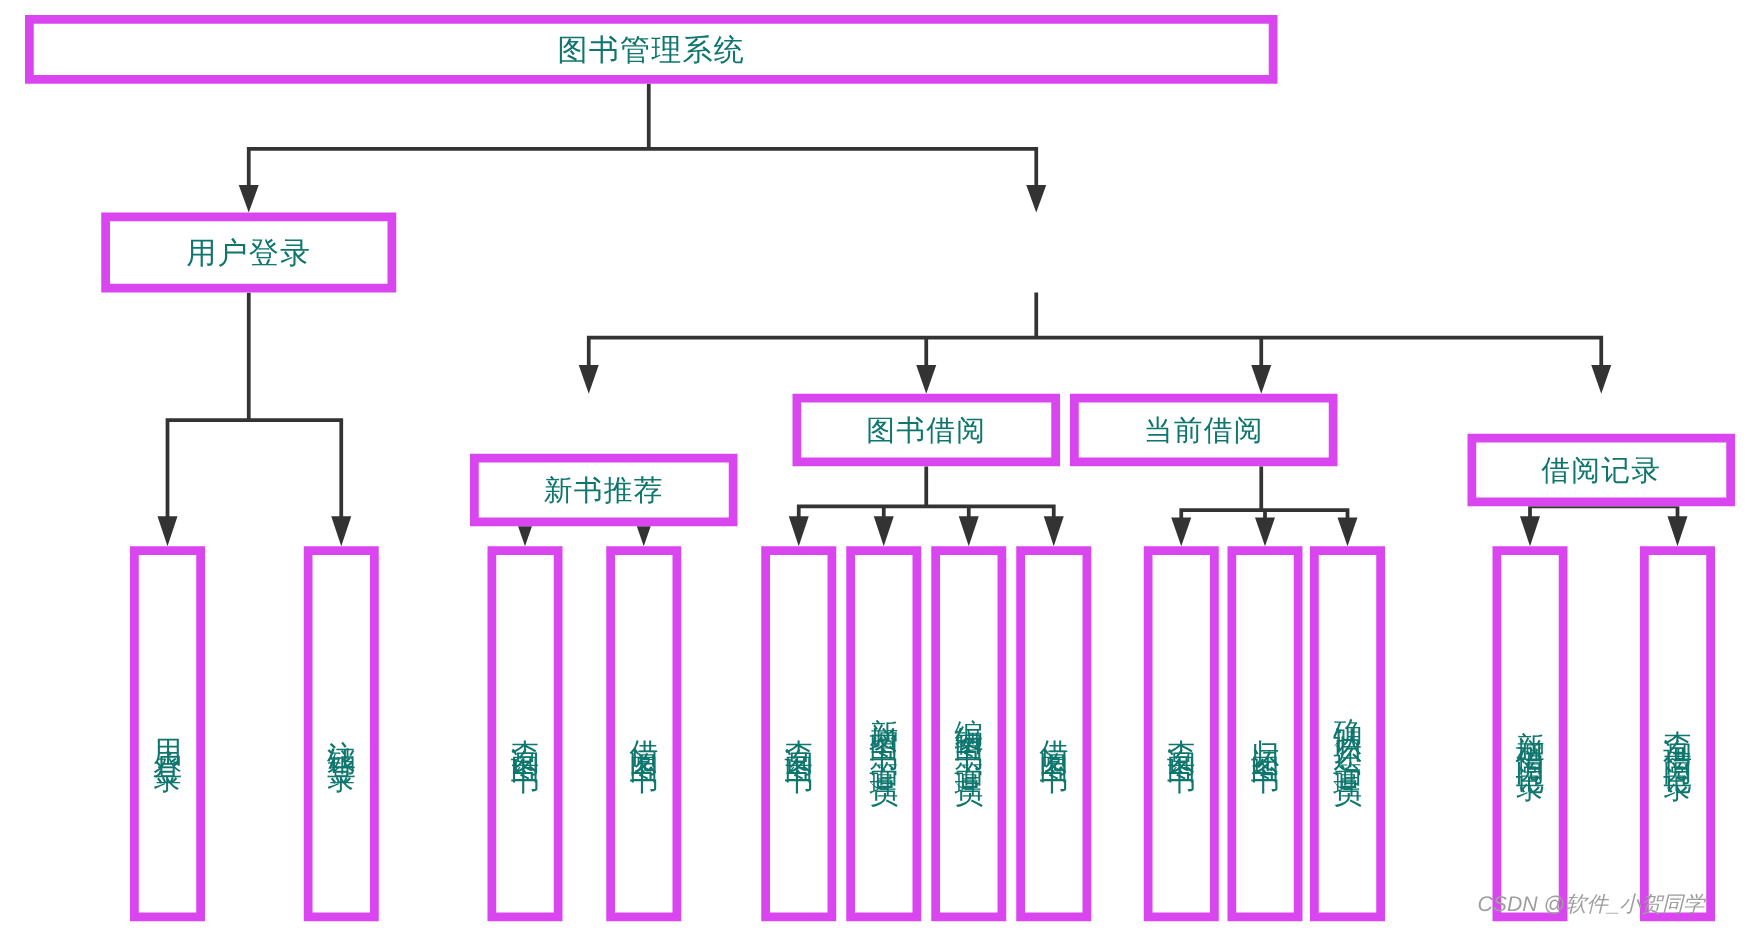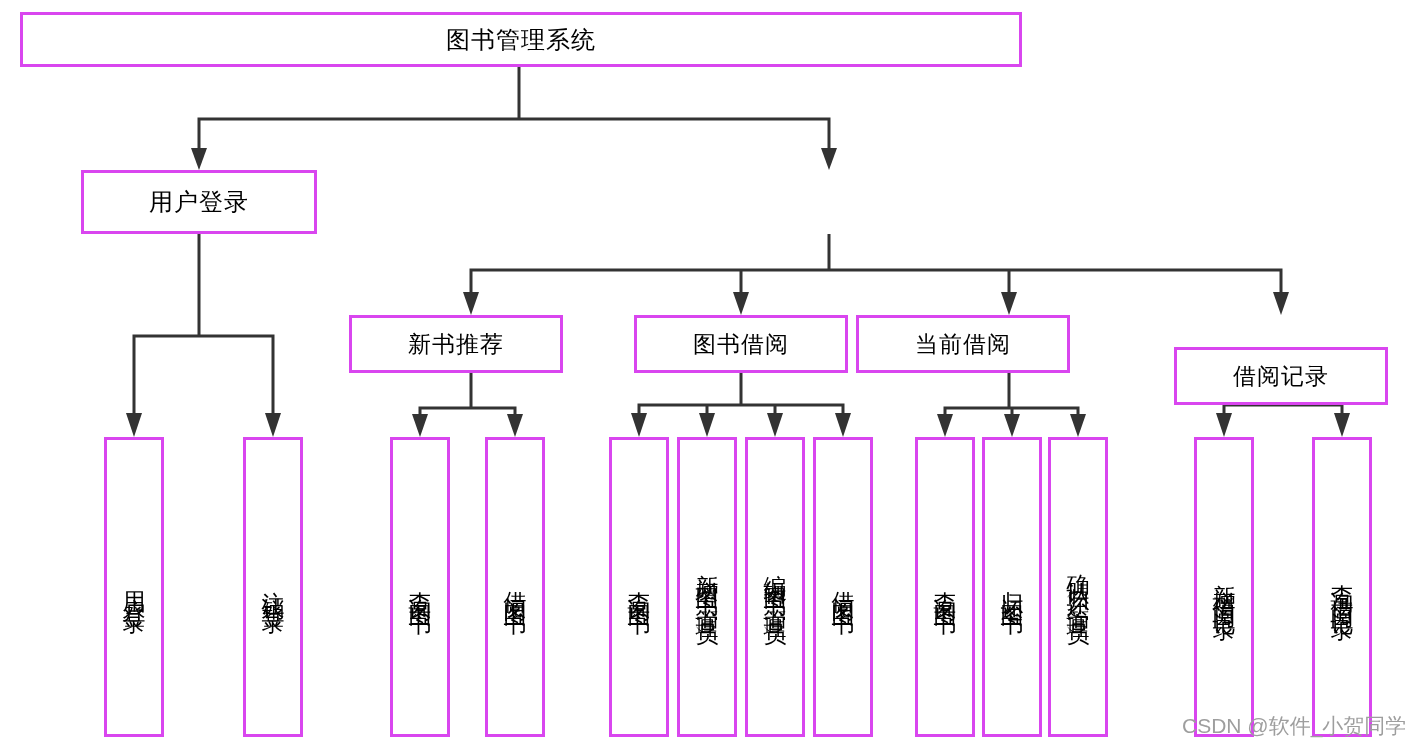--- a/index.html
+++ b/index.html
@@ -27,36 +27,36 @@
     stroke-width: 3;
     fill: none;
   }
   .connectors polygon {
     fill: #333333;
     stroke: none;
   }
   .node {
     position: absolute;
     box-sizing: border-box;
-    border: 3px solid #d946ef;
+    border: 7px solid #d946ef;
     background: #ffffff;
     display: flex;
     align-items: center;
     justify-content: center;
-    color: #000000;
+    color: #0f766e;
     font-size: 24px;
     letter-spacing: 1px;
     text-align: center;
   }
   .node-root   { left: 20px;  top: 12px;  width: 1002px; height: 55px; }
   .node-lv2    { top: 170px;  width: 236px; height: 64px; }
   .node-login  { left: 81px; }
   .node-mgmt   { left: 711px; }
   .node-lv3    { top: 315px;  width: 214px; height: 58px; font-size: 23px; }
-  .node-lv3-a  { left: 349px; }
+  .node-lv3-a  { left: 376px; margin-top: 48px; }
   .node-lv3-b  { left: 634px; }
   .node-lv3-c  { left: 856px; }
   .node-lv3-d  { left: 1174px; margin-top: 32px; }
   .leaf {
     top: 437px;
     width: 60px;
     height: 300px;
     writing-mode: vertical-lr;
     text-orientation: mixed;
     font-size: 23px;
@@ -75,22 +75,23 @@
   .leaf-9  { left: 915px; }
   .leaf-10 { left: 982px; }
   .leaf-11 { left: 1048px; }
   .leaf-12 { left: 1194px; }
   .leaf-13 { left: 1312px; }
   .watermark {
     position: absolute;
     left: 1182px;
     top: 712px;
     color: #9e9e9e;
-    font-size: 21px;
+    font-size: 17px;
     white-space: nowrap;
+    font-style: italic;
   }
 </style>
 </head>
 <body>
 
 <div class="stage">
 
   <svg class="connectors" viewBox="0 0 1405 747" aria-hidden="true">
 
     <g>

